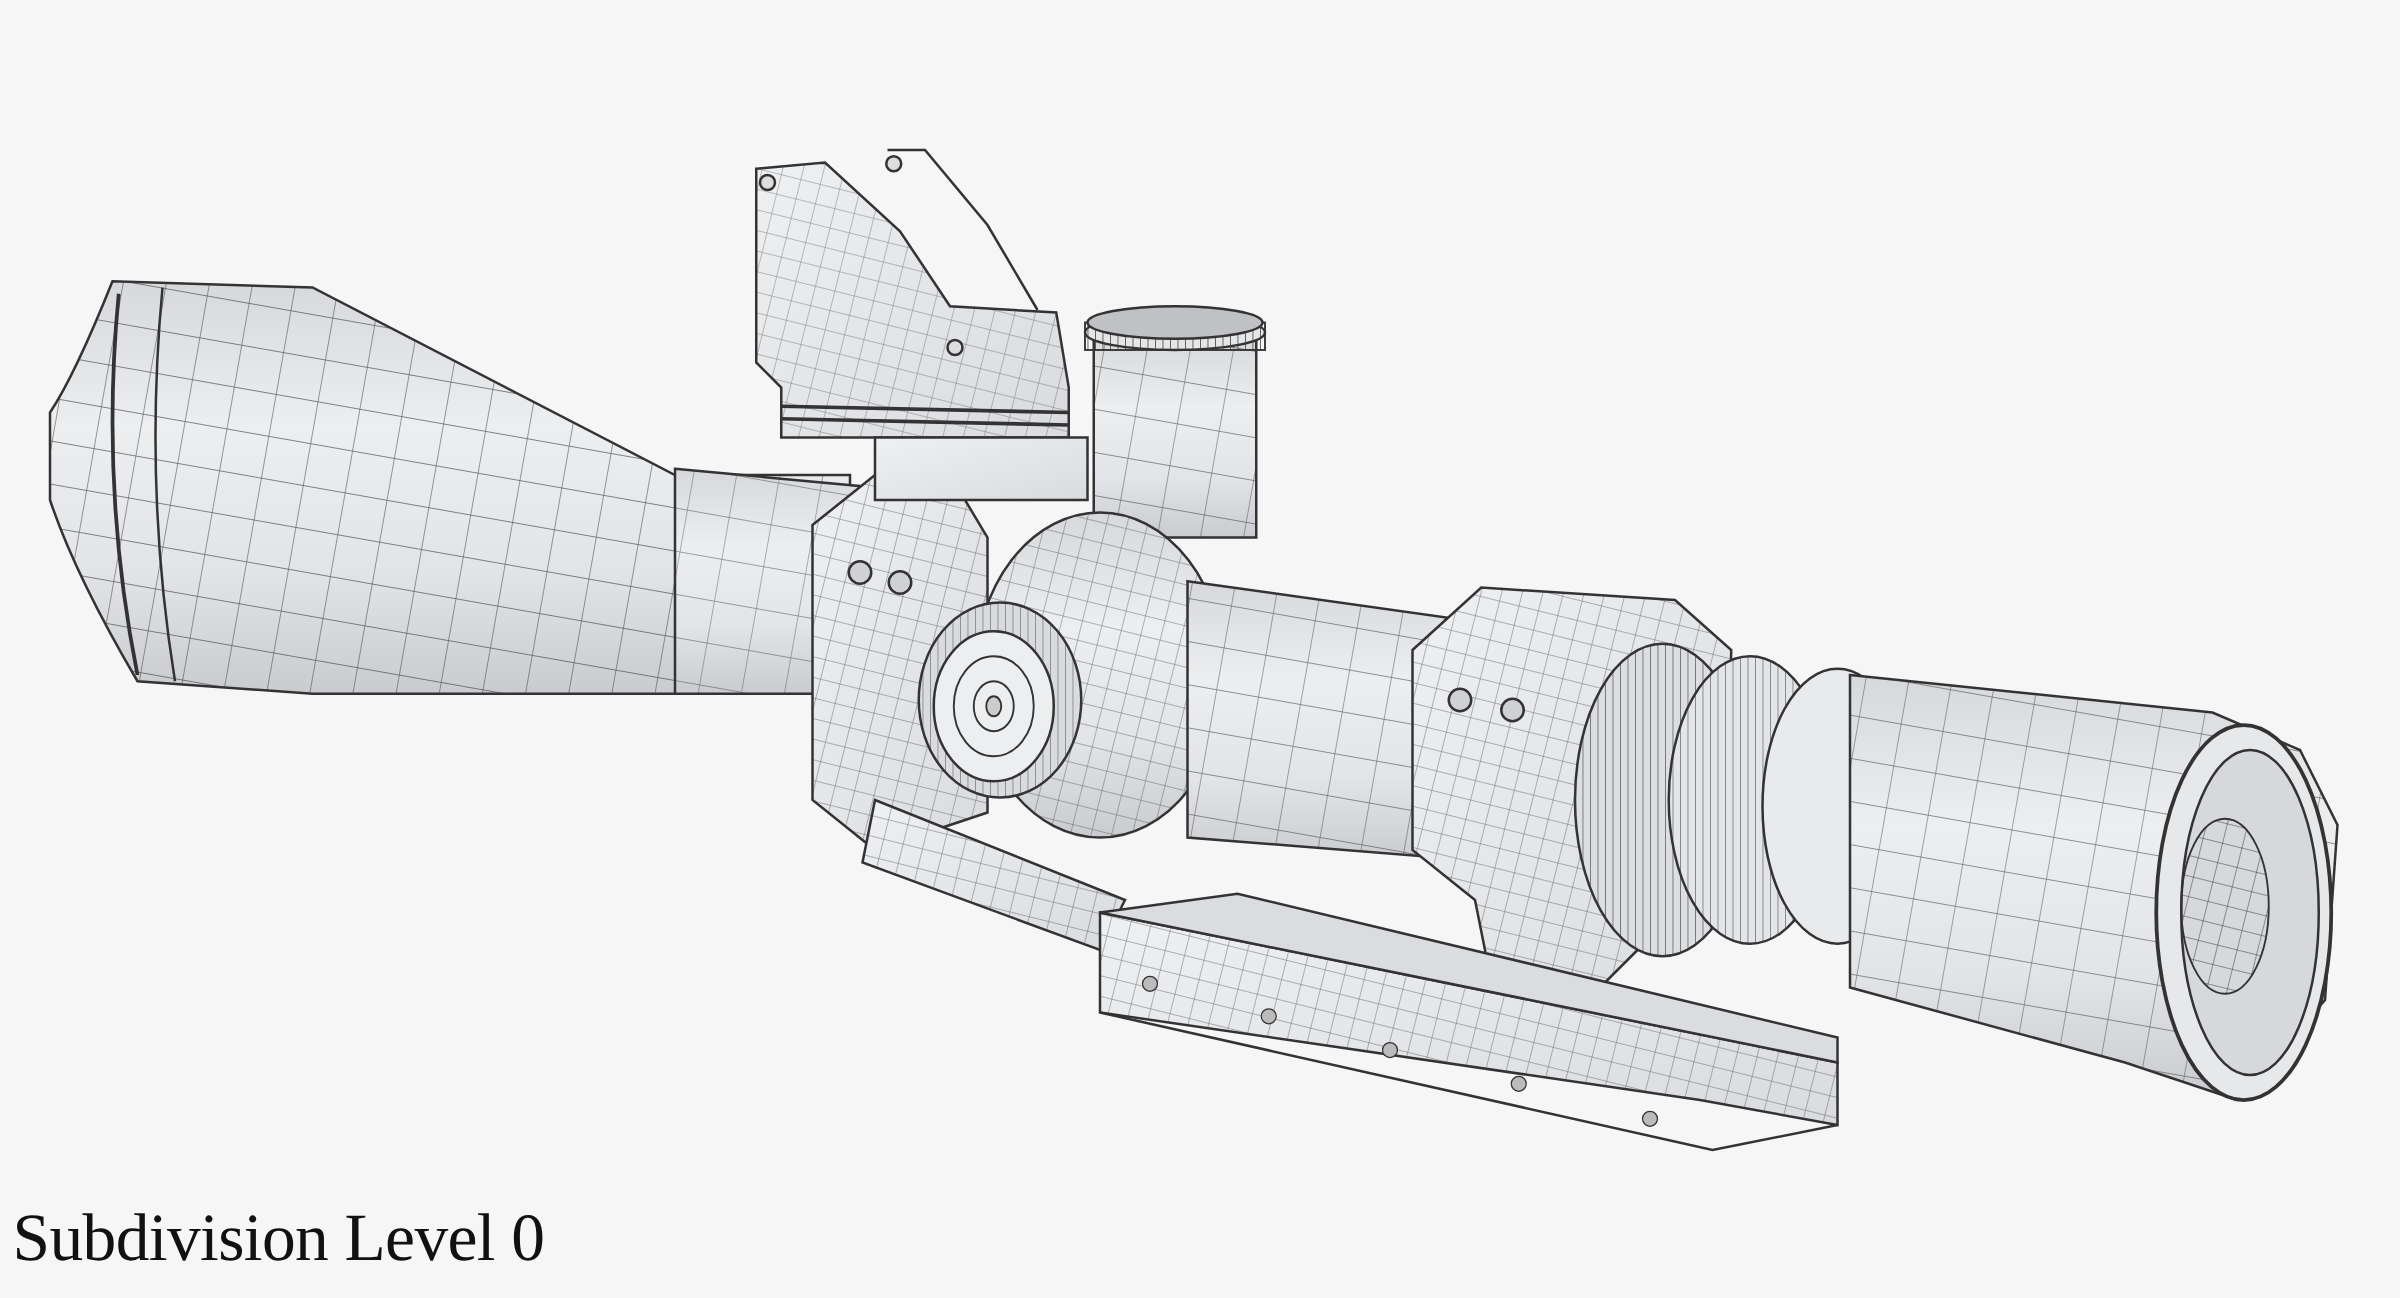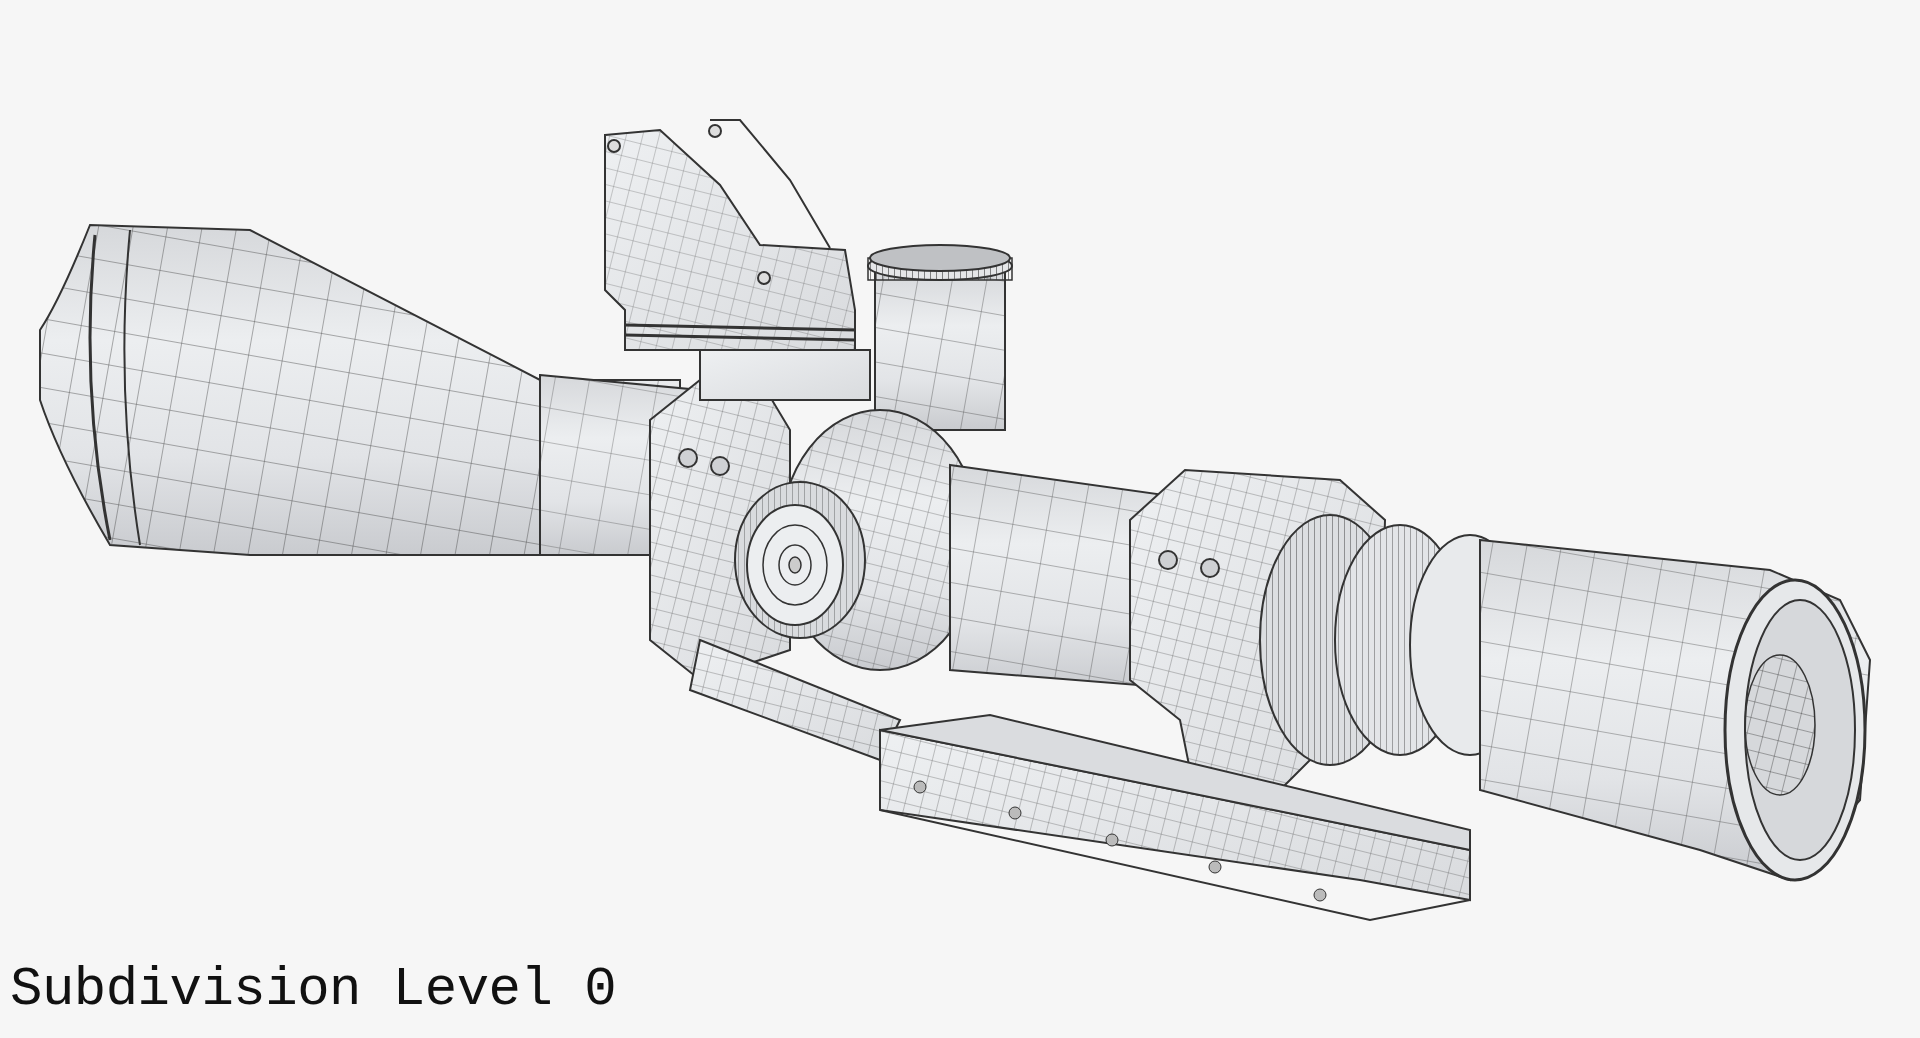--- a/index.html
+++ b/index.html
@@ -1,18 +1,18 @@
 <!DOCTYPE html>
 <html><head>
 <meta charset="utf-8">
 <style>
   html,body{margin:0;padding:0;}
   body{width:1920px;height:1038px;background:#f6f6f6;position:relative;overflow:hidden;}
   .render{position:absolute;left:0;top:0;width:1920px;height:1038px;}
-  .caption{position:absolute;left:10px;top:963px;font-family:Liberation Mono, monospace;font-size:54px;color:#111;line-height:1;white-space:nowrap;letter-spacing:-0.5px;}
+  .caption{position:absolute;left:10px;top:963px;font-family:Liberation Serif, serif;font-size:54px;color:#111;line-height:1;white-space:nowrap;letter-spacing:-0.5px;}
 </style>
 </head>
 <body>
 
 <svg class="render" viewBox="0 0 1920 1038" xmlns="http://www.w3.org/2000/svg">
   <defs>
     <linearGradient id="tube" x1="0" y1="0" x2="0" y2="1">
       <stop offset="0" stop-color="#d6d8db"></stop>
       <stop offset="0.35" stop-color="#eceef0"></stop>
       <stop offset="0.7" stop-color="#e2e4e7"></stop>

